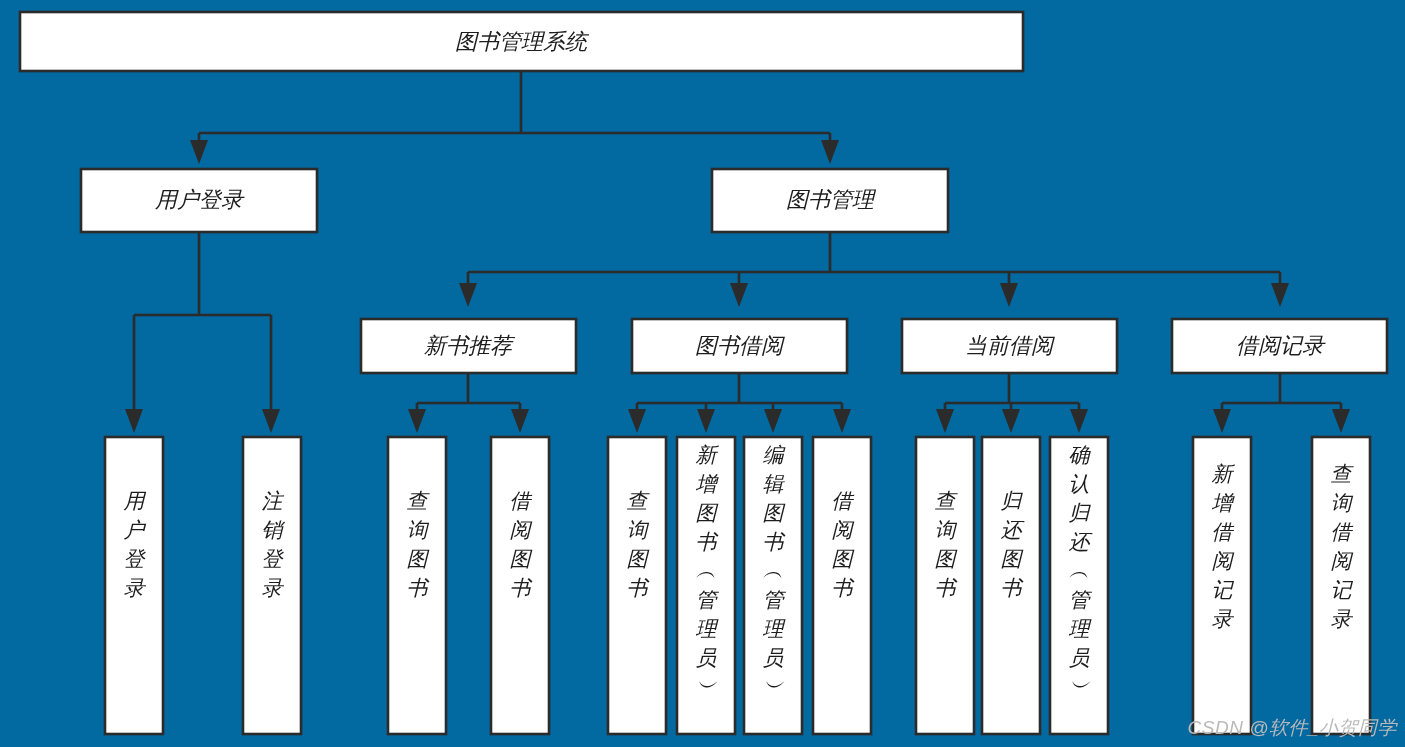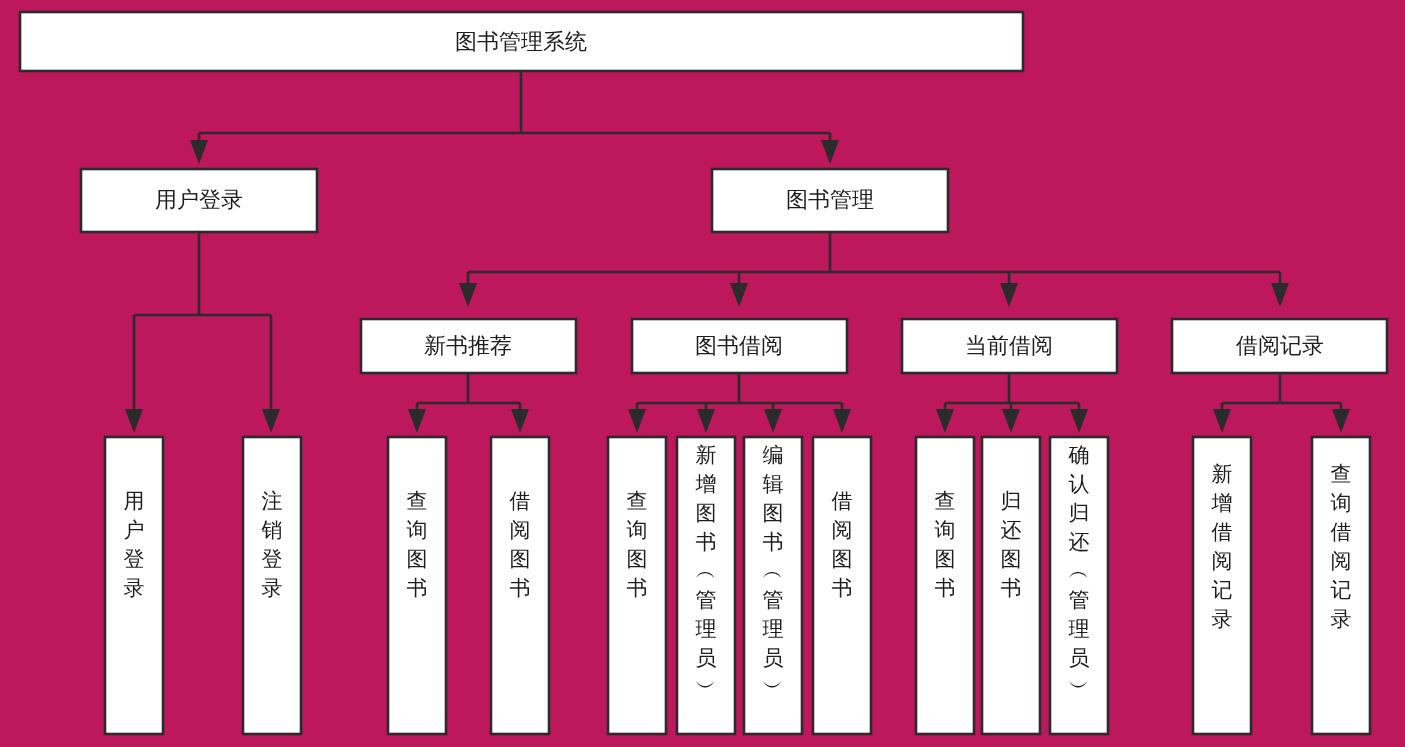--- a/index.html
+++ b/index.html
@@ -11,21 +11,22 @@
   body {
     width: 1405px;
     height: 747px;
     font-family: "Liberation Sans", "DejaVu Sans", sans-serif;
     overflow: hidden;
   }
   #diagram-root {
     position: relative;
     width: 1405px;
     height: 747px;
-    background: #be185d;
+    background: #0369a1;
+    font-style: italic;
   }
   svg.diagram-canvas {
     position: absolute;
     left: 0;
     top: 0;
     width: 1405px;
     height: 747px;
   }
   .node-box {
     fill: #ffffff;
@@ -238,14 +239,15 @@
       <text class="node-label-v" x="1222" y="481"><tspan x="1222" dy="0">新</tspan><tspan x="1222" dy="29">增</tspan><tspan x="1222" dy="29">借</tspan><tspan x="1222" dy="29">阅</tspan><tspan x="1222" dy="29">记</tspan><tspan x="1222" dy="29">录</tspan></text>
     </g>
 
     <g>
       <rect class="node-box" x="1312" y="437" width="58" height="297"></rect>
       <text class="node-label-v" x="1341" y="481"><tspan x="1341" dy="0">查</tspan><tspan x="1341" dy="29">询</tspan><tspan x="1341" dy="29">借</tspan><tspan x="1341" dy="29">阅</tspan><tspan x="1341" dy="29">记</tspan><tspan x="1341" dy="29">录</tspan></text>
     </g>
 
   </svg>
 
+  <div class="watermark-text">CSDN @软件_小贺同学</div>
 
 </div>
 
 </body></html>

